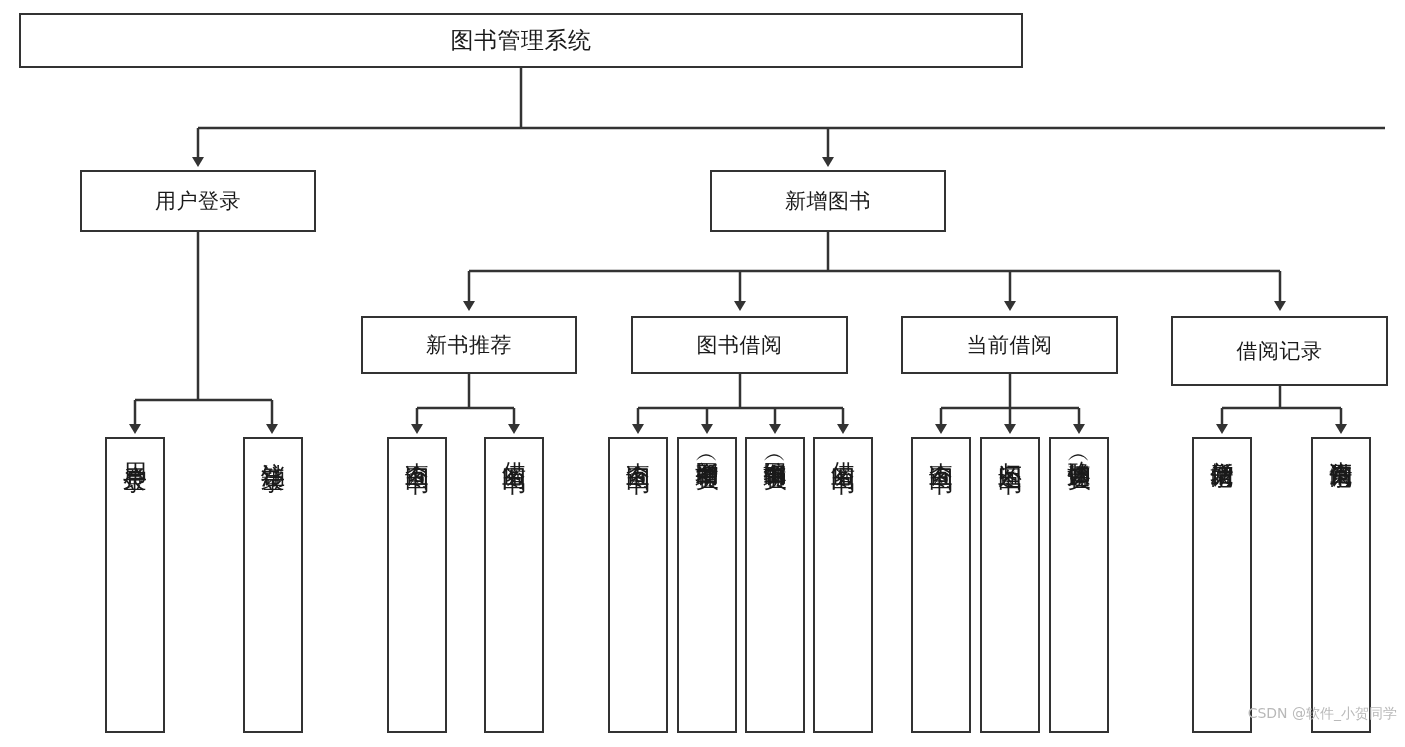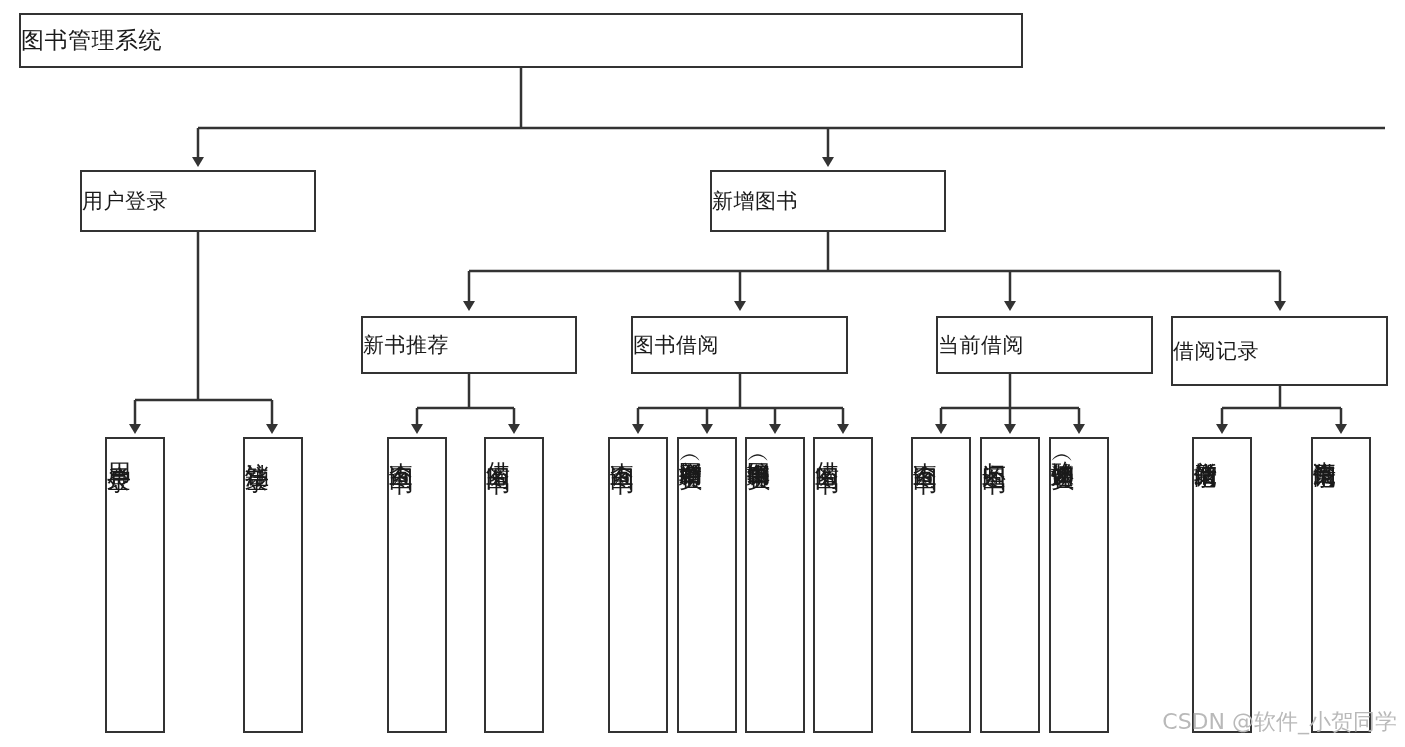--- a/index.html
+++ b/index.html
@@ -25,20 +25,21 @@
     width: 1405px;
     height: 747px;
   }
   .node {
     position: absolute;
     box-sizing: border-box;
     background: #ffffff;
     border: 2px solid #333333;
     display: flex;
     align-items: center;
+    justify-content: center;
     z-index: 3;
   }
   .node .label {
     color: #1a1a1a;
     text-align: center;
     line-height: 1.18;
     letter-spacing: 0.5px;
   }
   
   .node.root {
@@ -68,22 +69,22 @@
     white-space: nowrap;
     max-height: 284px;
   }
   .node.leaf.long .label {
     letter-spacing: 1px;
     font-size: 23px;
   }
   .watermark {
     position: absolute;
     right: 8px;
-    bottom: 10px;
-    font-size: 22px;
+    bottom: 24px;
+    font-size: 14px;
     color: #b9b9b9;
     z-index: 6;
     white-space: nowrap;
     font-family: "DejaVu Sans", "Liberation Sans", sans-serif;
   }
 </style>
 </head>
 <body>
 
 <div id="canvas">
@@ -148,21 +149,21 @@
   <div class="node mid" style="left:710px; top:170px; width:236px; height:62px;">
     <span class="label">新增图书</span>
   </div>
 
   <div class="node mid" style="left:361px; top:316px; width:216px; height:58px;">
     <span class="label">新书推荐</span>
   </div>
   <div class="node mid" style="left:631px; top:316px; width:217px; height:58px;">
     <span class="label">图书借阅</span>
   </div>
-  <div class="node mid" style="left:901px; top:316px; width:217px; height:58px;margin-left:35px;">
+  <div class="node mid" style="left:901px; top:316px; width:217px; height:58px;">
     <span class="label">当前借阅</span>
   </div>
   <div class="node mid" style="left:1171px; top:316px; width:217px; height:70px;">
     <span class="label">借阅记录</span>
   </div>
 
   <div class="node leaf" style="left:105px; top:437px; width:60px; height:296px;">
     <span class="label">用户登录</span>
   </div>
   <div class="node leaf" style="left:243px; top:437px; width:60px; height:296px;">

